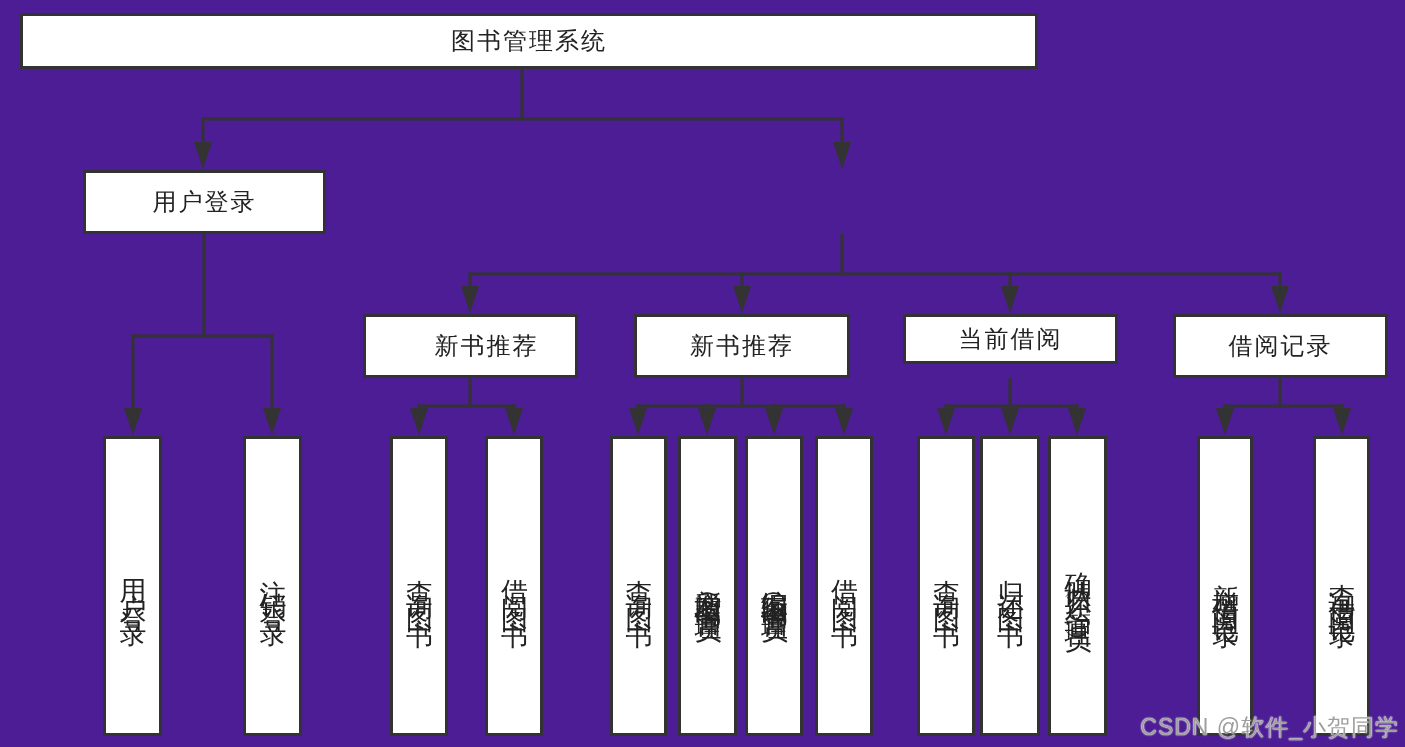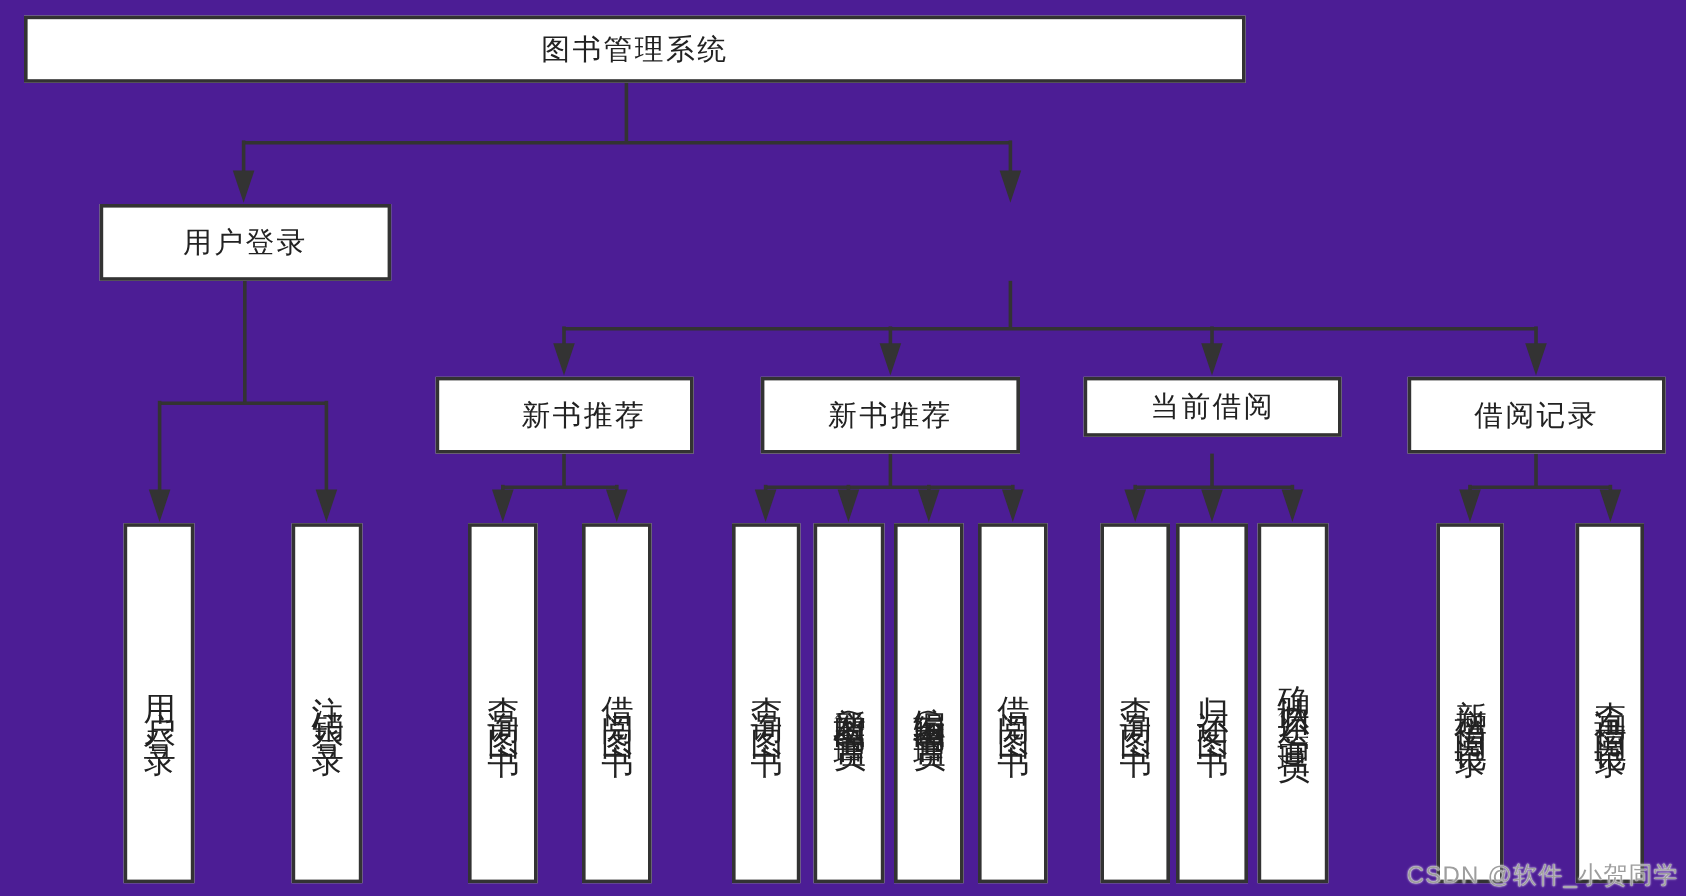--- a/index.html
+++ b/index.html
@@ -32,21 +32,21 @@
     font-size:27px;
     letter-spacing:14px;
     line-height:1;
   }
   .v-node.mid{letter-spacing:8px;}
   .v-node.long{letter-spacing:4px;}
   .watermark{
     position:absolute;
     right:6px;
     bottom:4px;
-    font-size:20px;
+    font-size:23px;
     color:#9e9e9e;
     letter-spacing:1px;
     text-shadow:0 0 2px #ffffff,0 0 1px #ffffff;
     white-space:nowrap;
   }
 </style>
 </head>
 <body>
 
 <div class="canvas">

